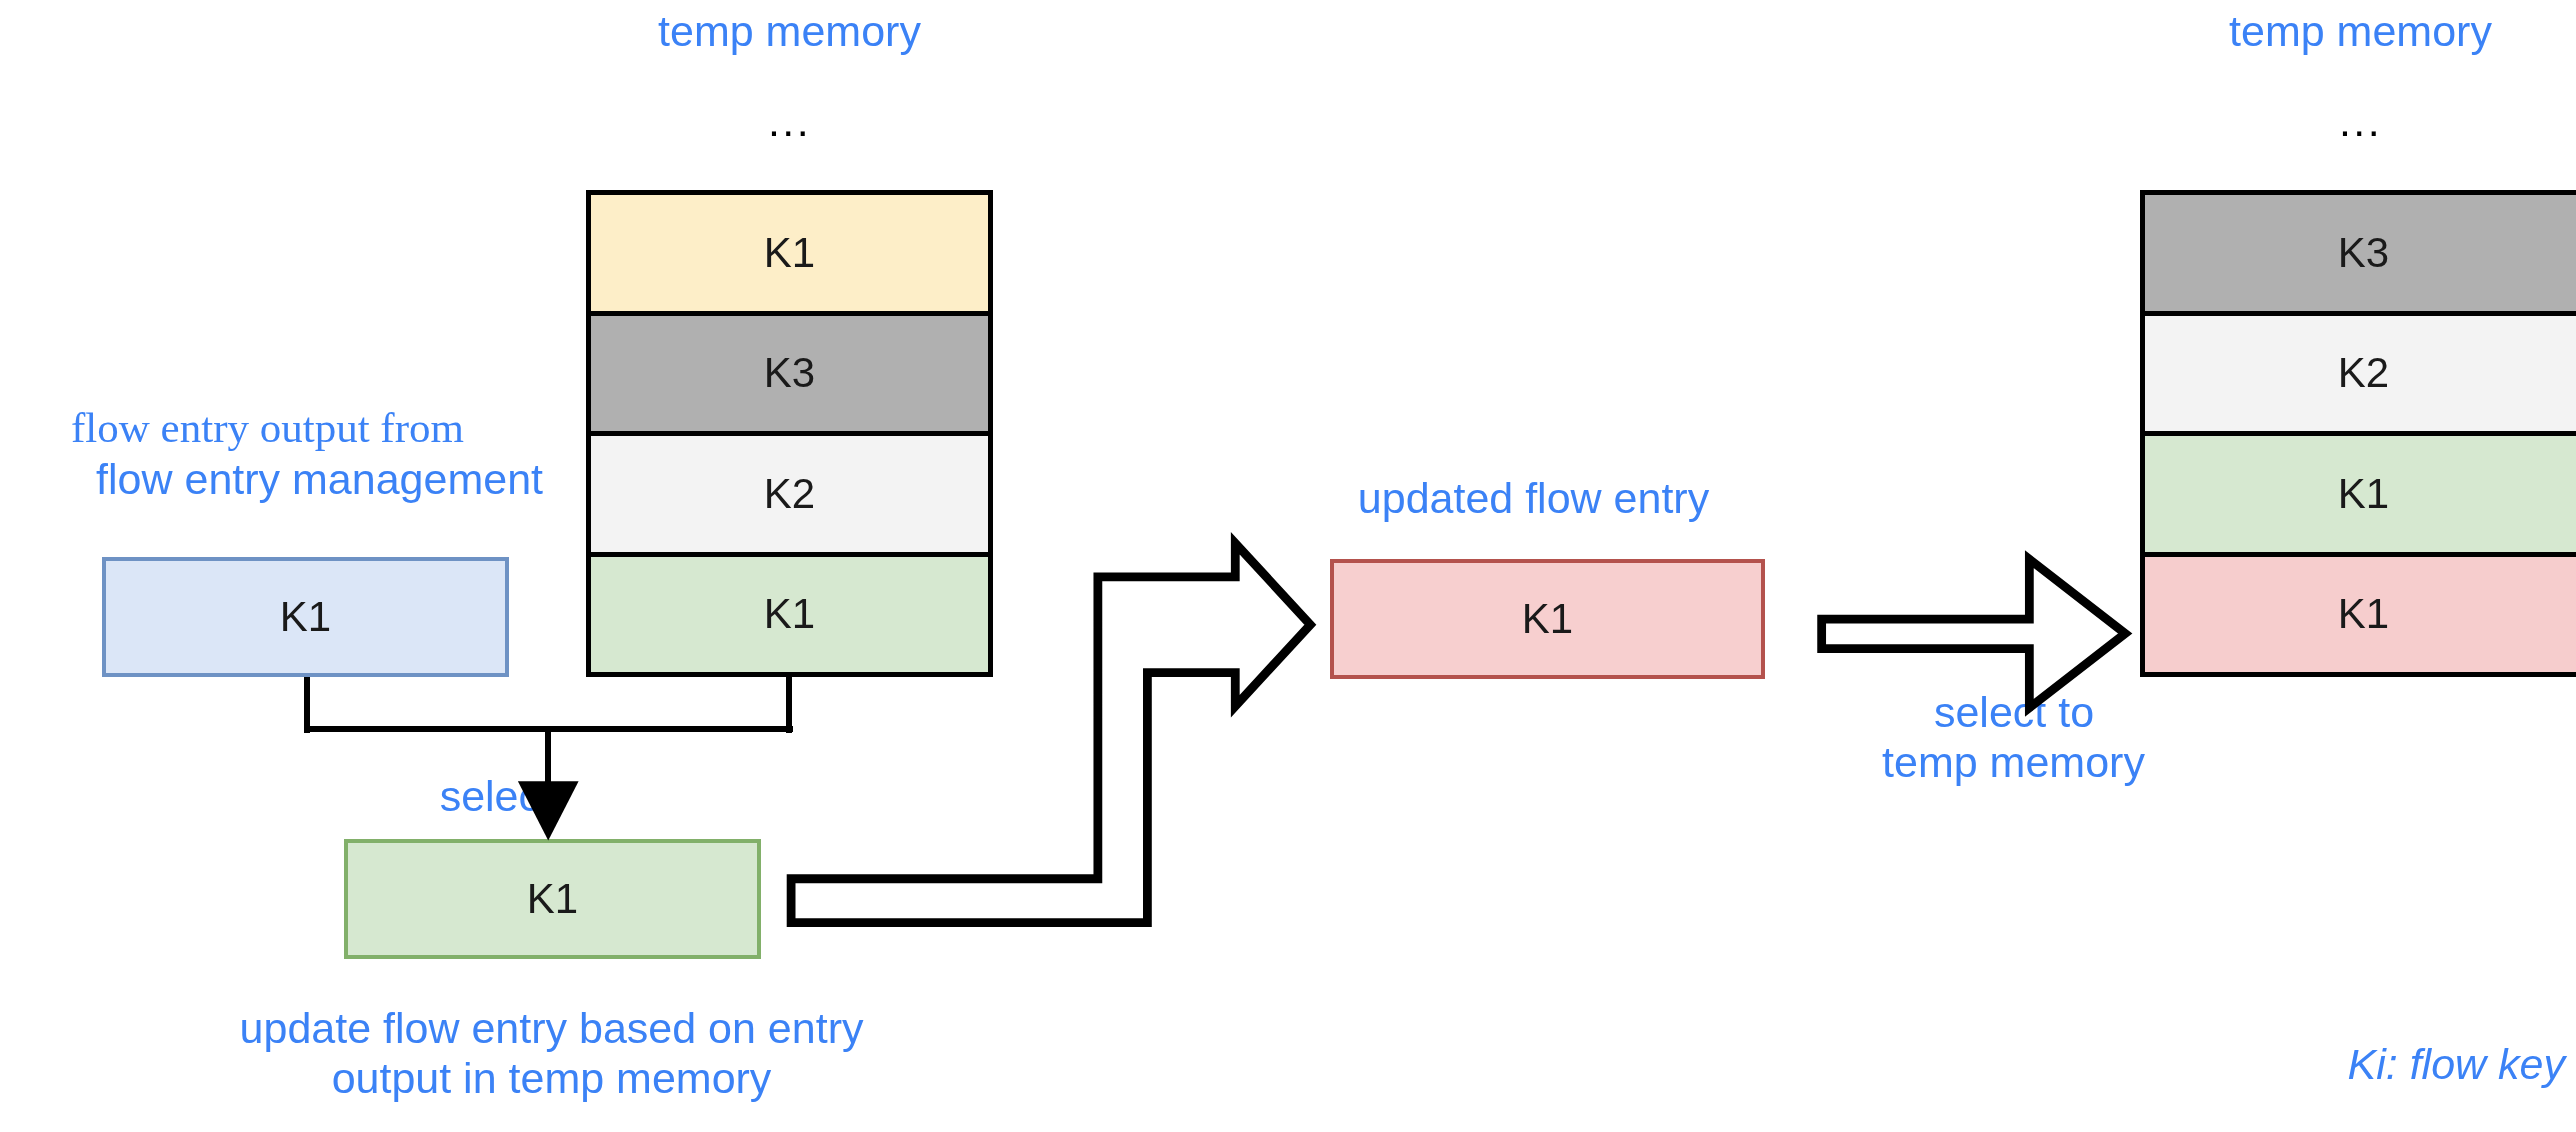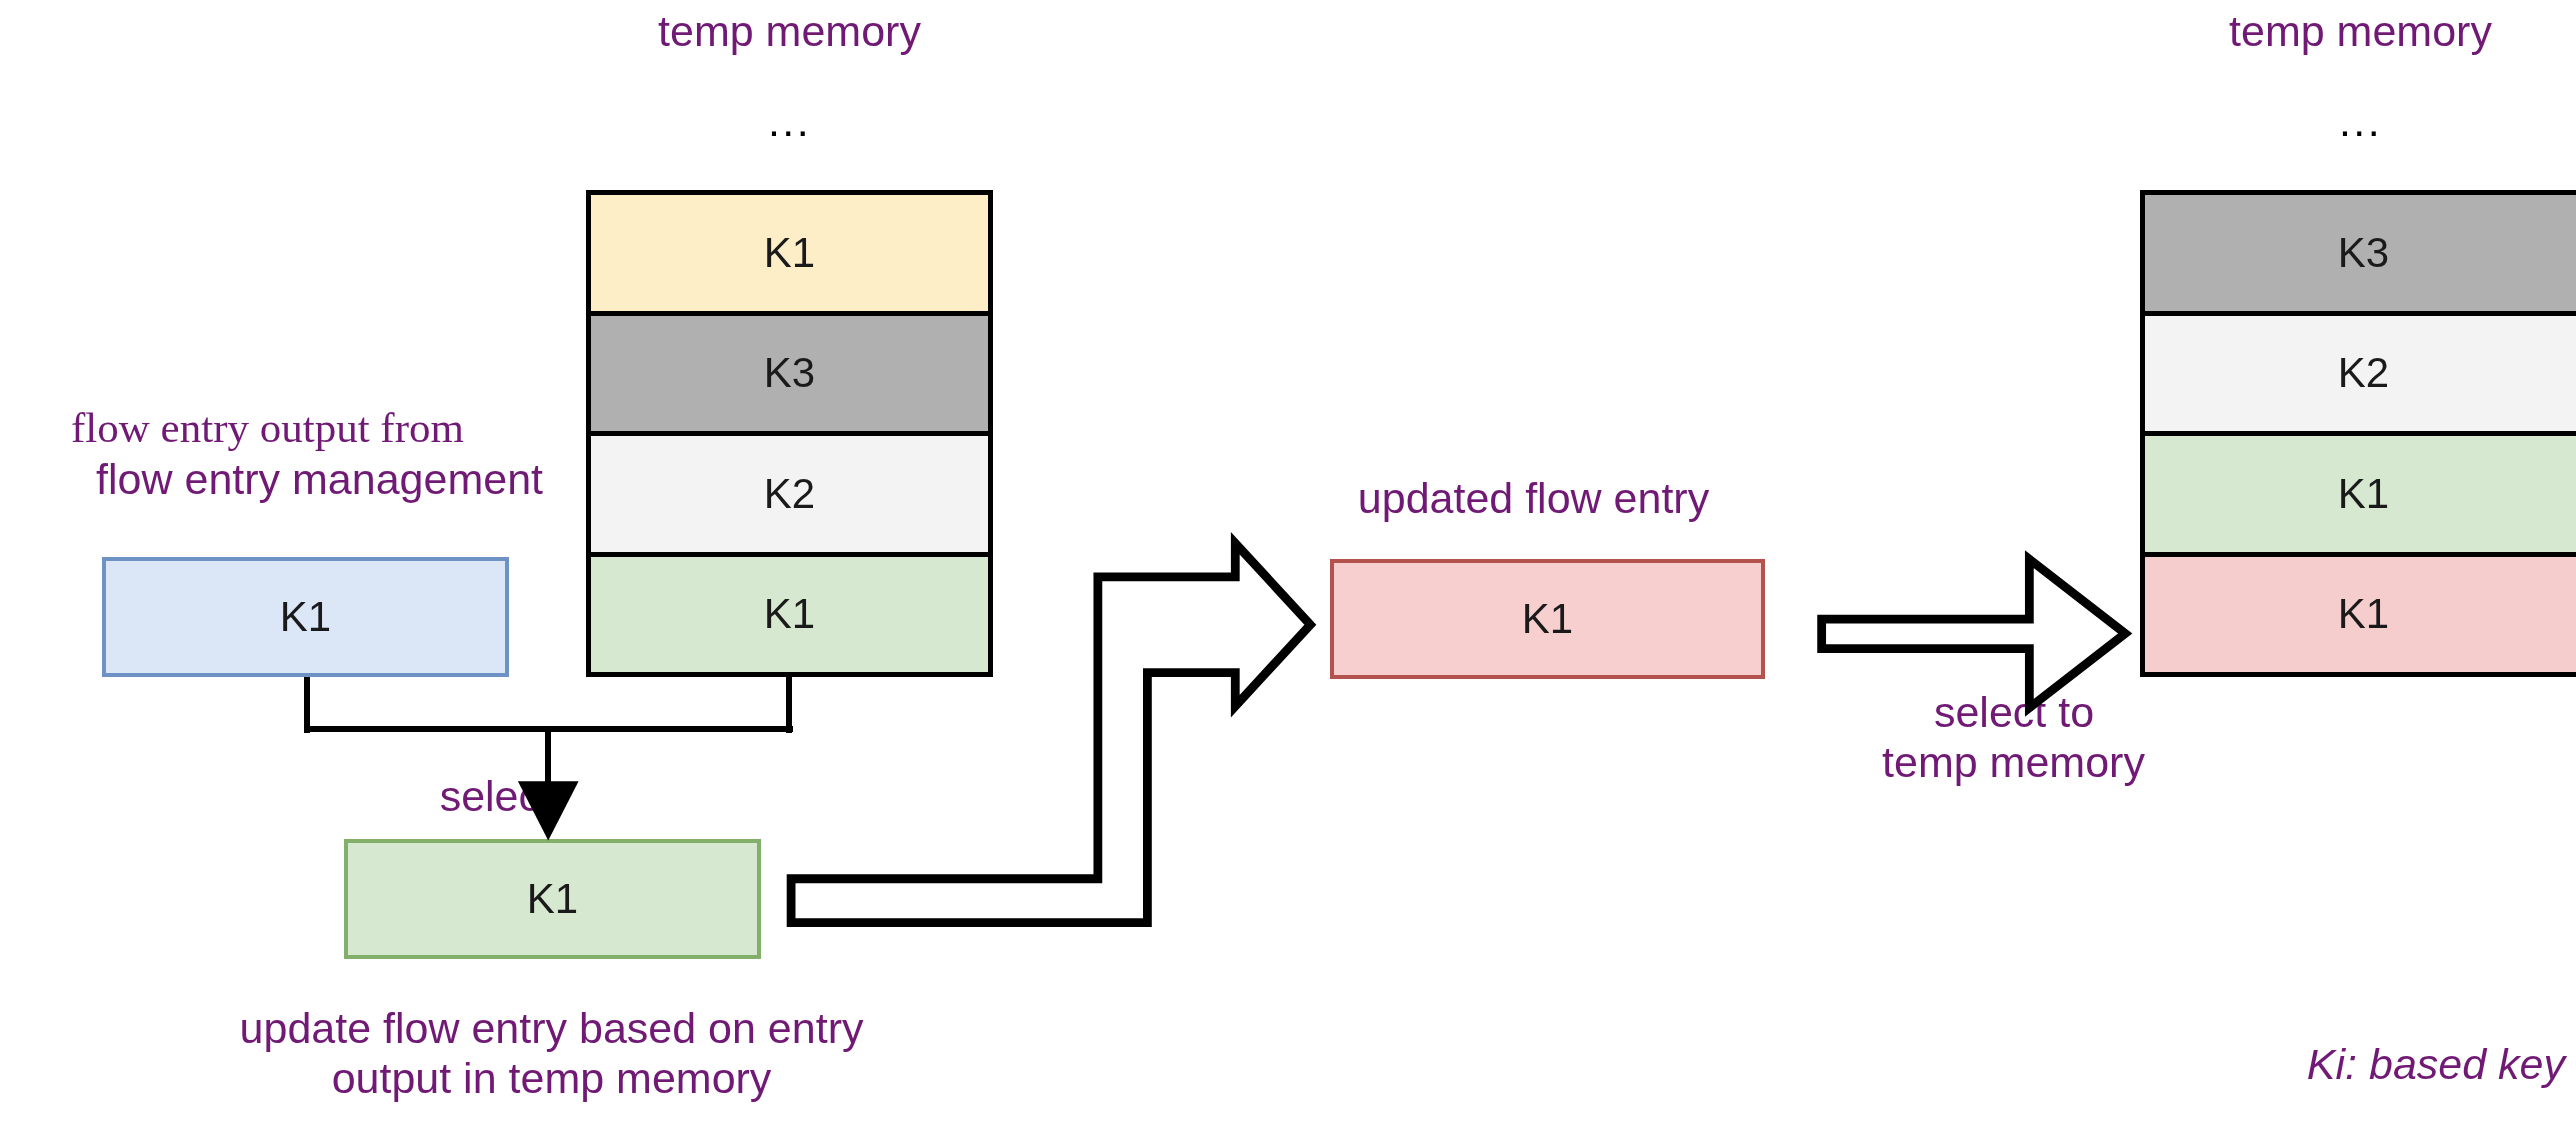--- a/index.html
+++ b/index.html
@@ -17,21 +17,21 @@
     height: 1132px;
     background: #ffffff;
     overflow: hidden;
   }
   .abs { position: absolute; }
 
   
   .label {
     font-size: 43px;
     line-height: 1.18;
-    color: #701a75;
+    color: #3b82f6;
     white-space: pre;
     text-align: center;
   }
   .label.italic { font-style: italic; }
   .dots {
     font-size: 43px;
     letter-spacing: 2.4px;
     color: #000;
     text-align: center;
     line-height: 1;
@@ -161,16 +161,16 @@
     <path d="M 2280,775
              L 2540,775
              L 2540,700
              L 2660,793
              L 2540,886
              L 2540,812
              L 2280,812
              Z" fill="#ffffff" stroke="#000000" stroke-width="11" stroke-linejoin="miter"></path>
   </svg>
 
-  <div class="abs label italic" style="left:2229px; top:1039px; width:336px; text-align:right;">Ki: based key</div>
+  <div class="abs label italic" style="left:2229px; top:1039px; width:336px; text-align:right;">Ki: flow key</div>
 
 </div>
 
 
 </body></html>

